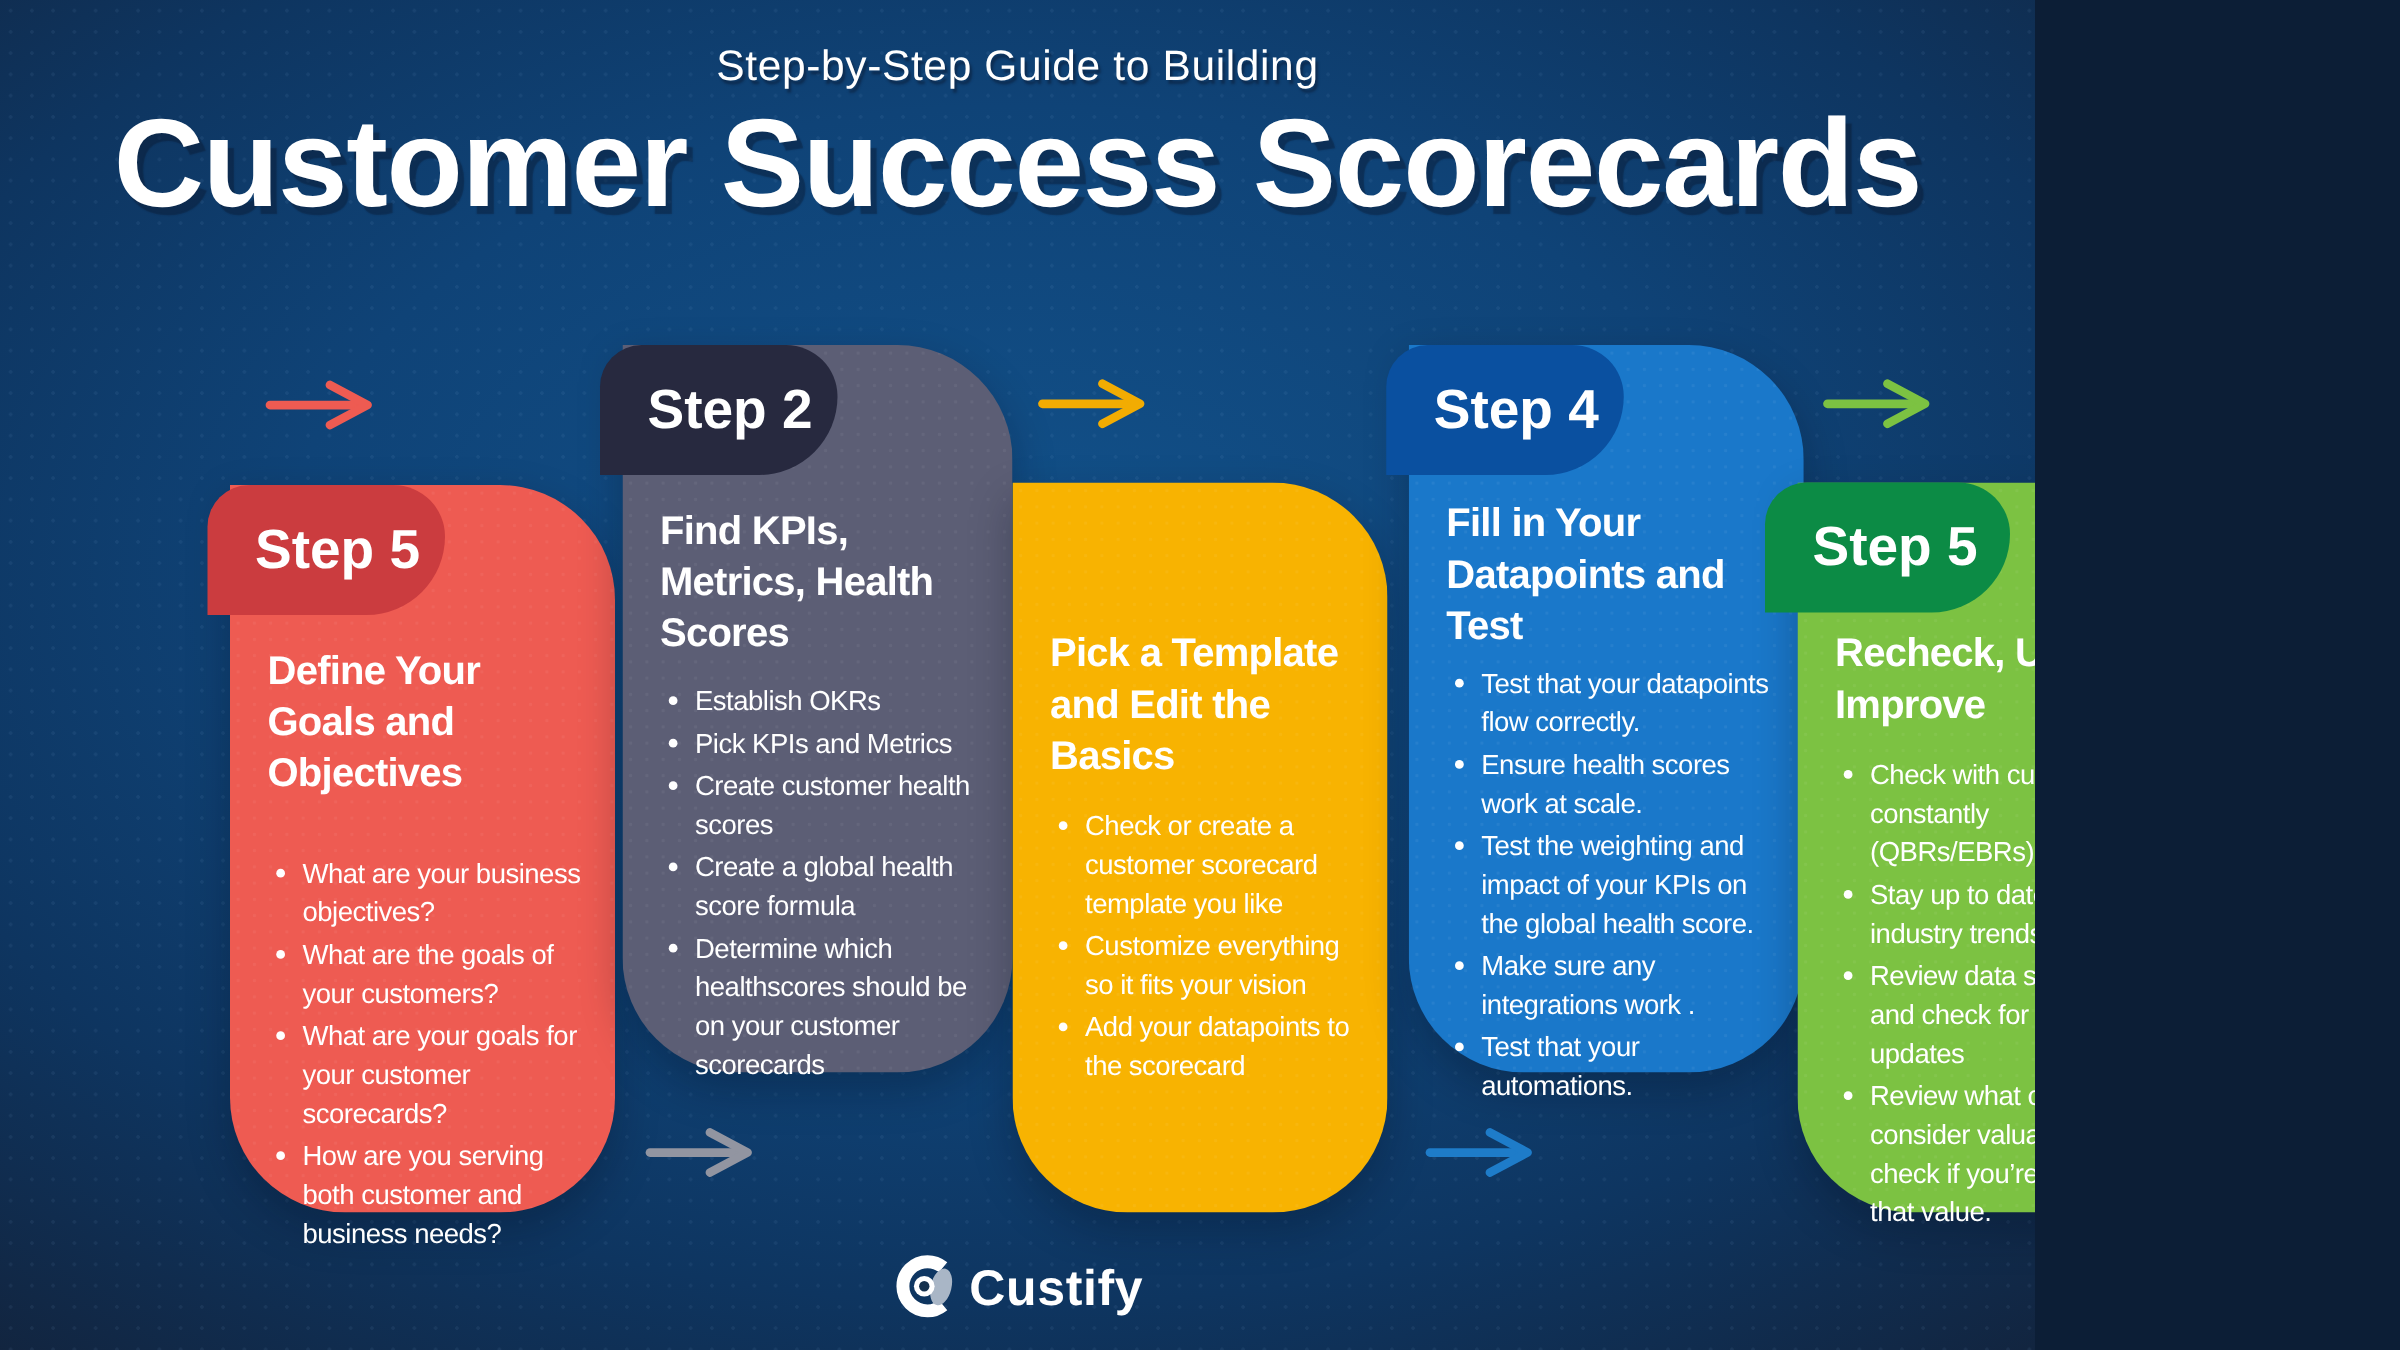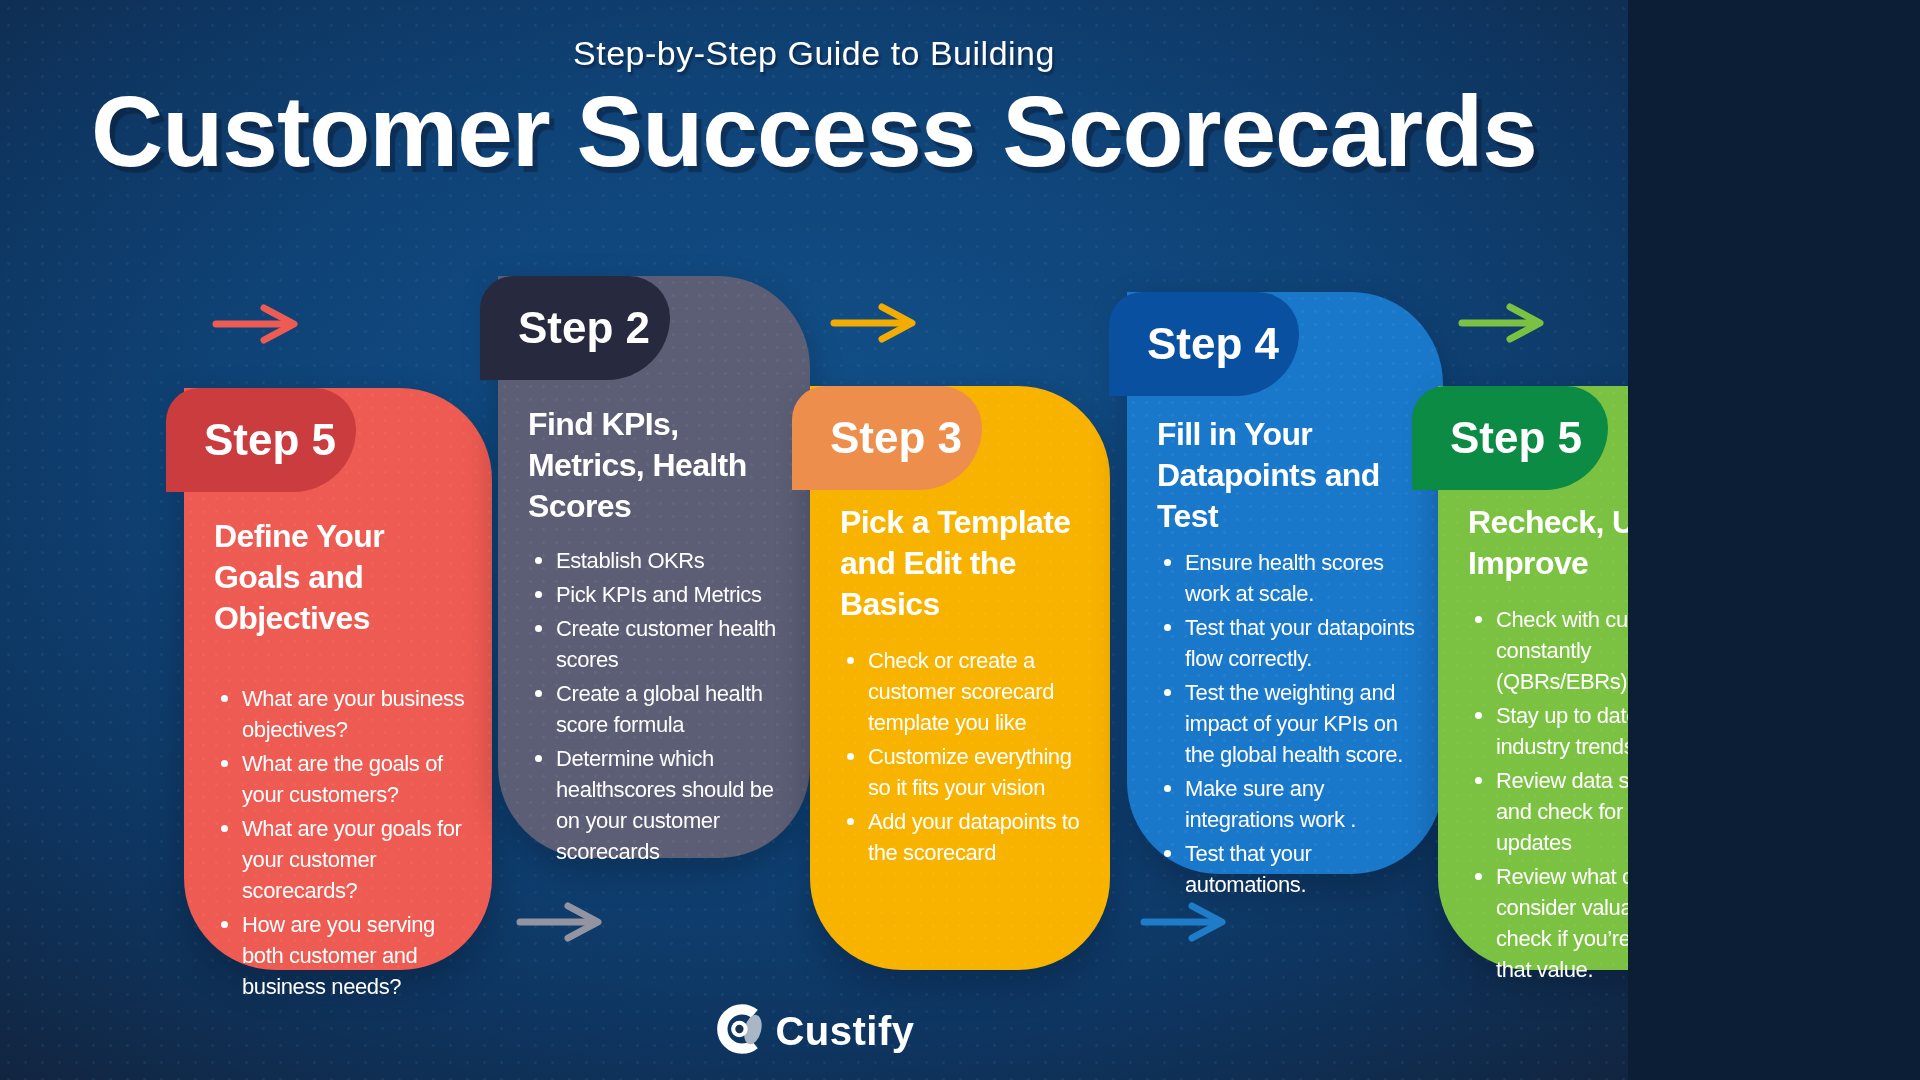--- a/index.html
+++ b/index.html
@@ -46,21 +46,21 @@
   .card li{
     position:relative;padding-left:24px;margin:0 0 3px 0;
     font-size:22px;line-height:31px;letter-spacing:-0.4px;color:#fff;
   }
   .card li::before{
     content:"";position:absolute;left:3px;top:12px;width:7px;height:7px;border-radius:50%;background:#fff;
   }
   .c1{left:184px;top:388px;width:308px;height:582px;z-index:1;--body:#EE5B52;--tab:#CB3C3F;--headtop:128px;--gap:44px;}
   .c2{left:498px;top:276px;width:312px;height:582px;z-index:2;--body:#5C5E75;--tab:#27293F;--headtop:128px;--gap:18px;}
   .c3{left:810px;top:386px;width:300px;height:584px;z-index:3;--body:#F8B301;--tab:#EE8E4C;--headtop:116px;--gap:20px;}
-  .c4{left:1127px;top:276px;width:316px;height:582px;z-index:4;margin-top:16px;--body:#1A78CA;--tab:#0A50A0;--headtop:122px;--gap:10px;}
+  .c4{left:1127px;top:276px;width:316px;height:582px;z-index:4;--body:#1A78CA;--tab:#0A50A0;--headtop:122px;--gap:10px;}
   .c5{left:1438px;top:386px;width:316px;height:584px;z-index:5;--body:#7CC242;--tab:#0C8B45;--headtop:116px;--gap:20px;}
   .c5 .tab{left:-26px;width:196px;}
   
   .arrow{position:absolute;width:92px;height:40px;z-index:6;}
   .arrow svg{display:block;}
   .a-red{left:212px;top:304px;color:#EE5B52;}
   .a-yellow{left:830px;top:303px;color:#F2AC02;}
   .a-green{left:1458px;top:303px;color:#7CC242;}
   .a-grey{left:516px;top:902px;color:#9295A1;}
   .a-blue{left:1140px;top:902px;color:#1E7CC9;}
@@ -131,39 +131,36 @@
     <ul>
         <li>Establish OKRs</li>
         <li>Pick KPIs and Metrics</li>
         <li>Create customer health scores</li>
         <li>Create a global health score formula</li>
         <li>Determine which healthscores should be on your customer scorecards</li>
       </ul>
   </section>
 
   <section class="card c3">
-    <div class="tab">
-        <span>Step 3</span>
-      </div>
     <h3>Pick a Template and Edit the Basics</h3>
     <ul>
         <li>Check or create a customer scorecard template you like</li>
         <li>Customize everything so it fits your vision</li>
         <li>Add your datapoints to the scorecard</li>
       </ul>
   </section>
 
   <section class="card c4">
     <div class="tab">
         <span>Step 4</span>
       </div>
     <h3>Fill in Your Datapoints and Test</h3>
     <ul>
+        <li>Test that your datapoints flow correctly.</li>
         <li>Ensure health scores work  at scale.</li>
-        <li>Test that your datapoints flow correctly.</li>
         <li>Test the weighting and impact of your KPIs on the global health score.</li>
         <li>Make sure any integrations work .</li>
         <li>Test that your automations.</li>
       </ul>
   </section>
 
   <section class="card c5">
     <div class="tab">
         <span>Step 5</span>
       </div>

